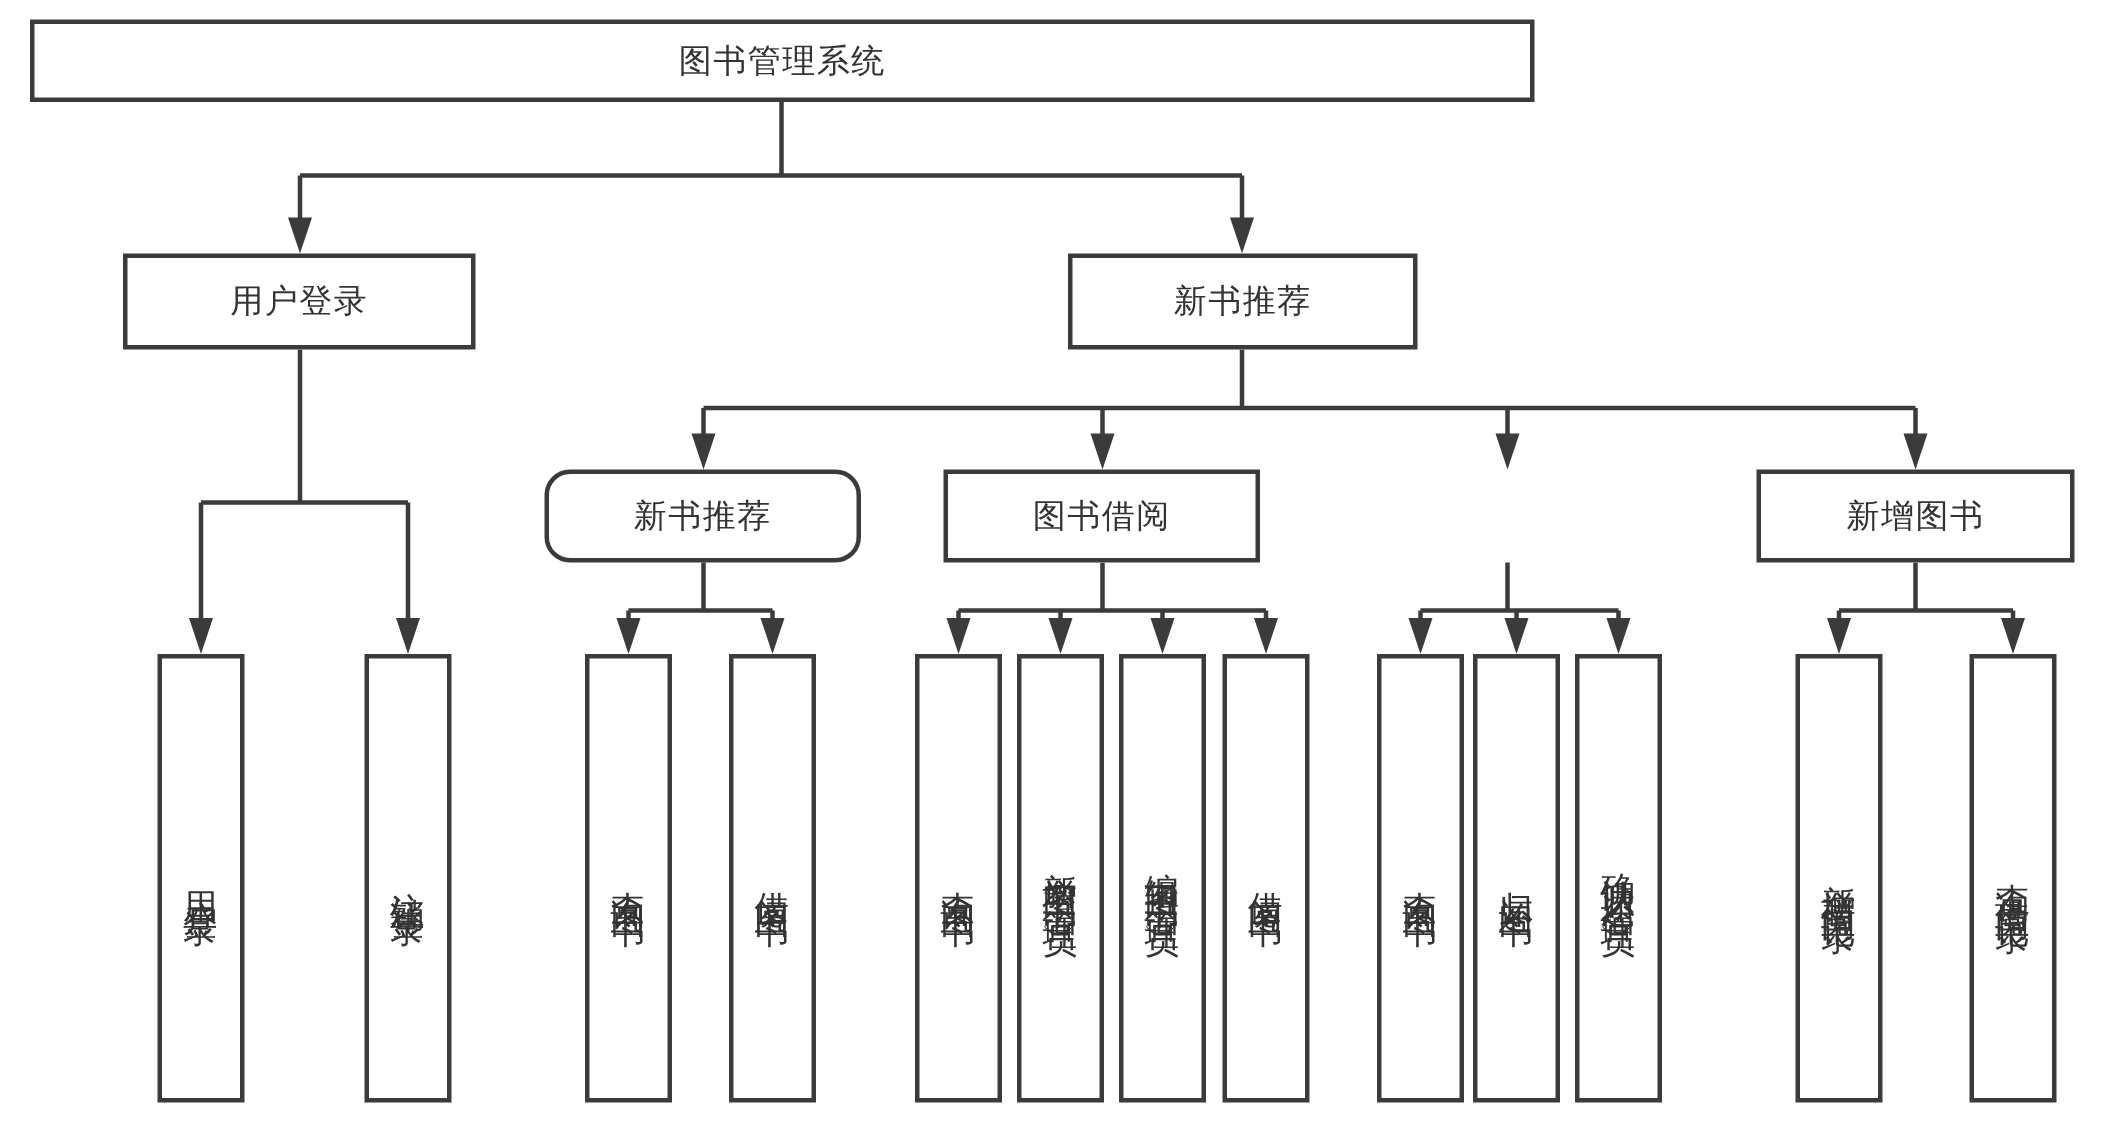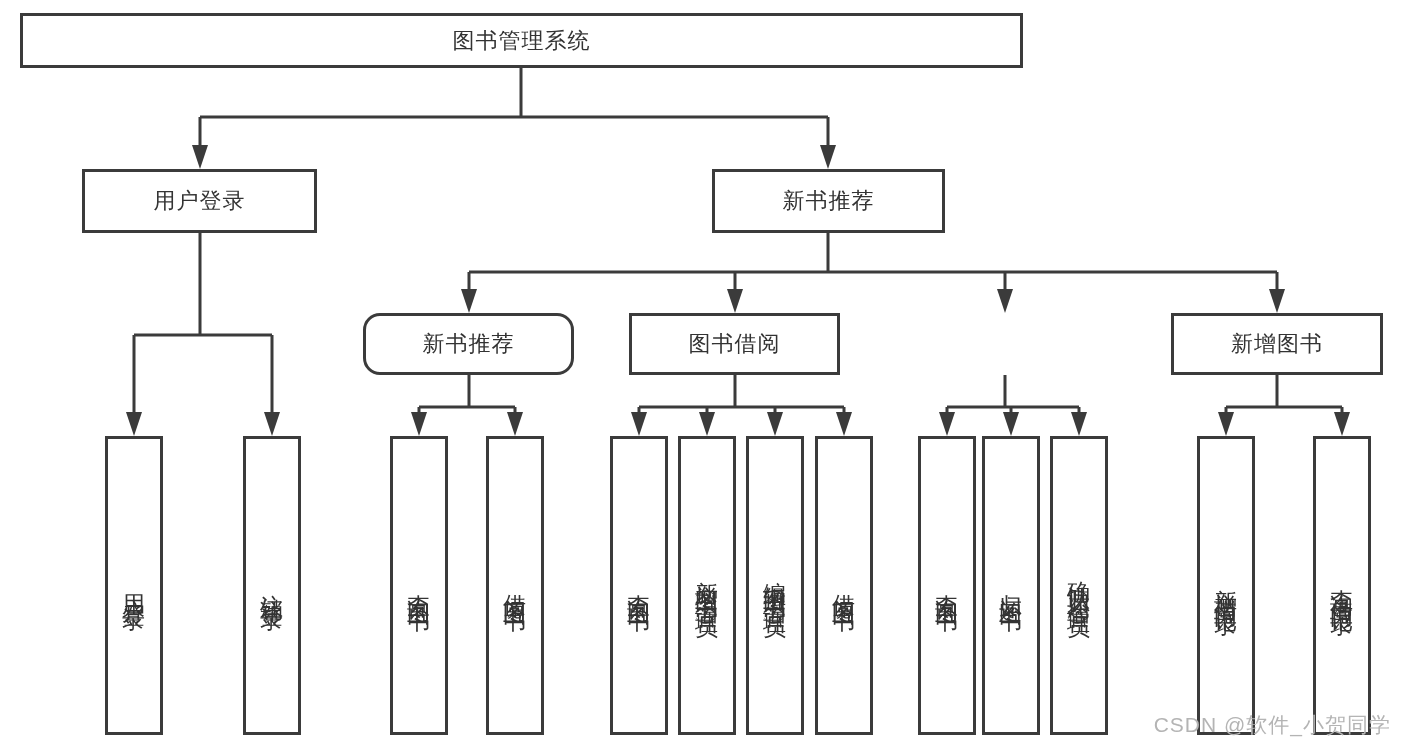--- a/index.html
+++ b/index.html
@@ -102,15 +102,14 @@
   <div class="node leaf l7">编辑图书（管理员）</div>
   <div class="node leaf l8">借阅图书</div>
 
   <div class="node leaf l9">查询图书</div>
   <div class="node leaf l10">归还图书</div>
   <div class="node leaf l11">确认归还（管理员）</div>
 
   <div class="node leaf l12">新增借阅记录</div>
   <div class="node leaf l13">查询借阅记录</div>
 
-  <div class="watermark">CSDN @软件_小贺同学</div>
 
 </div>
 
 </body></html>

